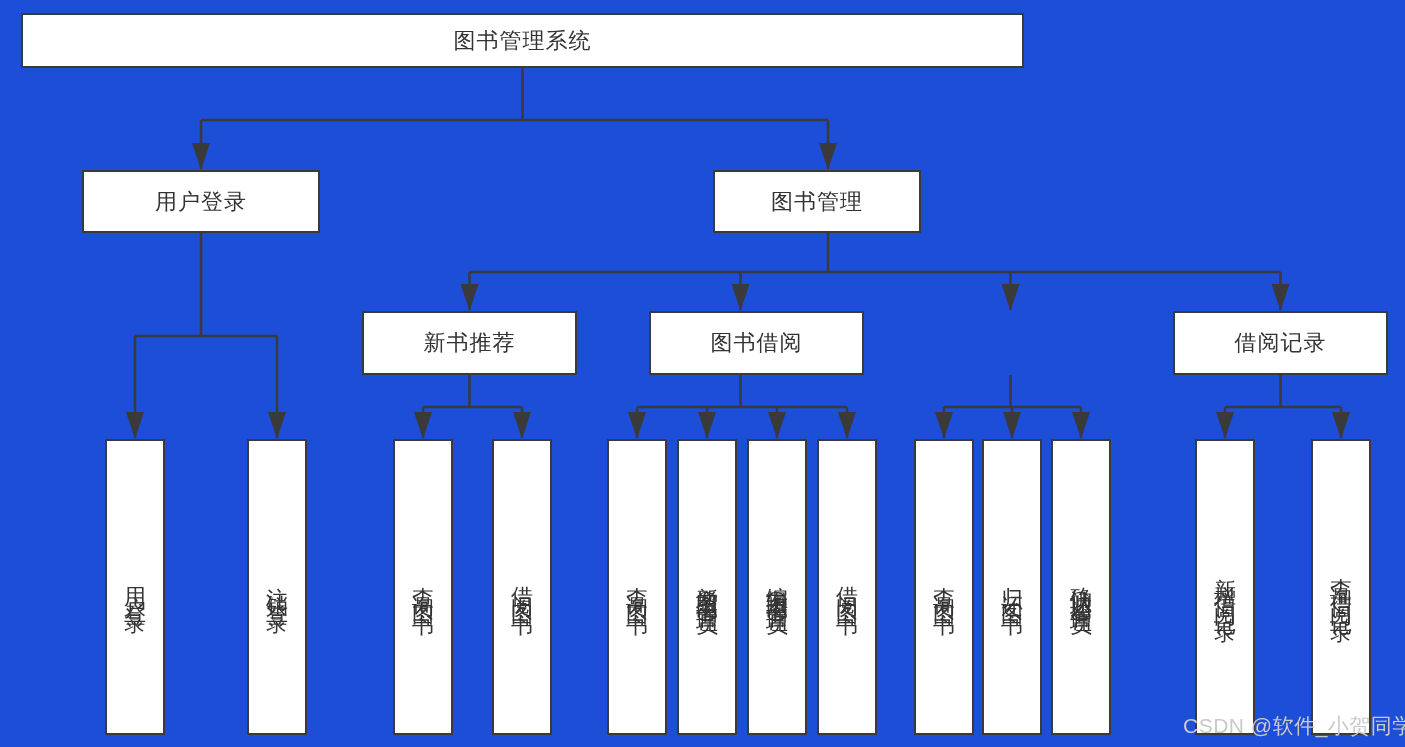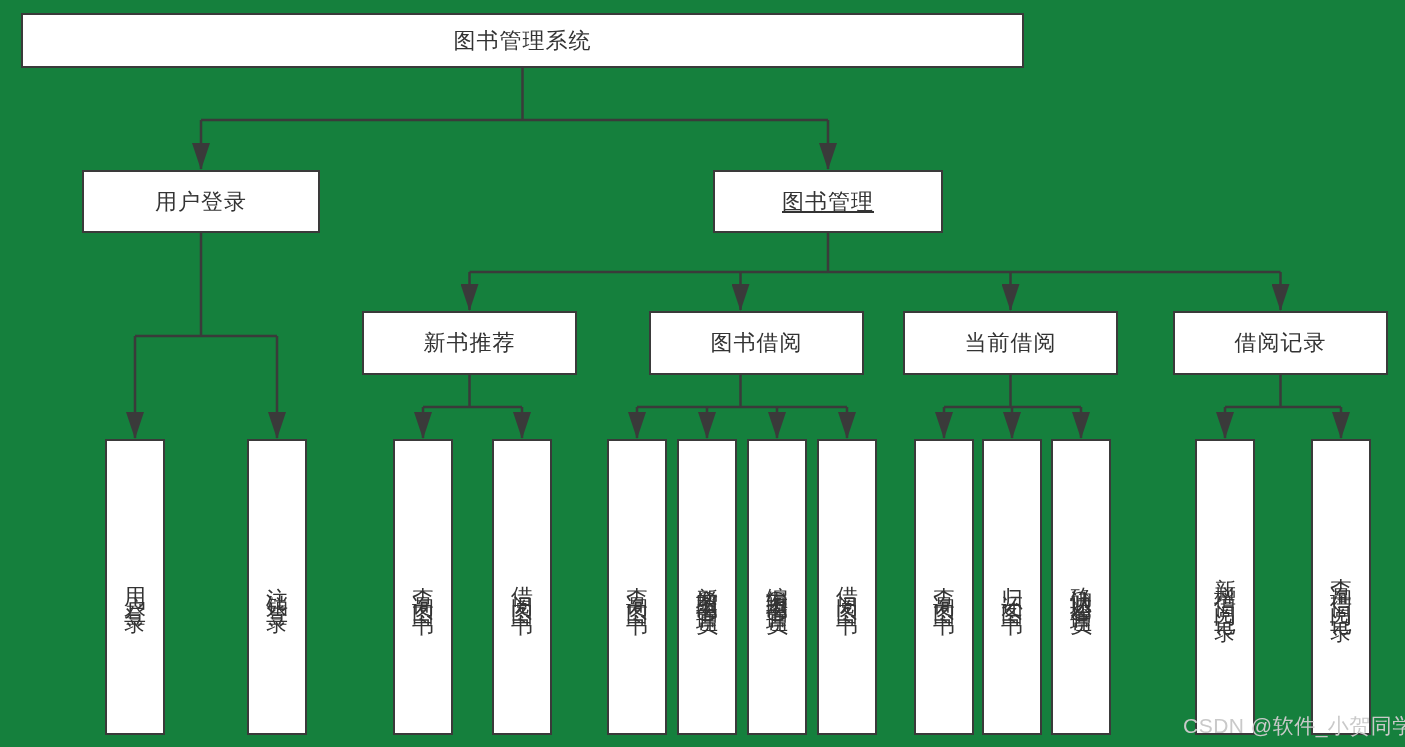--- a/index.html
+++ b/index.html
@@ -1,34 +1,34 @@
 <!DOCTYPE html>
 <html><head>
 <meta charset="utf-8">
 <style>
   html,body{margin:0;padding:0;background:#ffffff;}
   body{font-family:"Liberation Sans", sans-serif;}
-  .stage{position:relative;width:1405px;height:747px;background:#15803d;overflow:hidden;color:#333333;}
+  .stage{position:relative;width:1405px;height:747px;background:#1d4ed8;overflow:hidden;color:#333333;}
   .stage svg{position:absolute;left:0;top:0;}
   .box{
     position:absolute;
     background:#ffffff;
     border:2.5px solid #3a3a3a;
     box-sizing:border-box;
     display:flex;
     align-items:center;
     justify-content:center;
     font-size:22px;
     color:#333333;
     letter-spacing:1px;
   }
   .root{left:21px;top:13px;width:1003px;height:55px;}
   .l2{top:170px;height:63px;}
   .l2.a{left:82px;width:238px;}
-  .l2.b{left:713px;width:230px;text-decoration:underline;}
+  .l2.b{left:713px;width:208px;}
   .l3{top:311px;height:64px;width:215px;}
   .leaf{top:439px;height:296px;width:60px;}
   .vtext{
     writing-mode:vertical-rl;
     text-orientation:mixed;
     letter-spacing:9px;
     line-height:1;
     white-space:nowrap;
   }
   .leaf.long .vtext{letter-spacing:4px;}
@@ -96,23 +96,20 @@
   <div class="box l2 b">
     <span>图书管理</span>
   </div>
 
   <div class="box l3" style="left:362px;">
     <span>新书推荐</span>
   </div>
   <div class="box l3" style="left:633px;margin-left:16px;">
     <span>图书借阅</span>
   </div>
-  <div class="box l3" style="left:903px;">
-    <span>当前借阅</span>
-  </div>
   <div class="box l3" style="left:1173px;">
     <span>借阅记录</span>
   </div>
 
   <div class="box leaf" style="left:105px;">
     <span class="vtext">用户登录</span>
   </div>
   <div class="box leaf" style="left:247px;">
     <span class="vtext">注销登录</span>
   </div>

